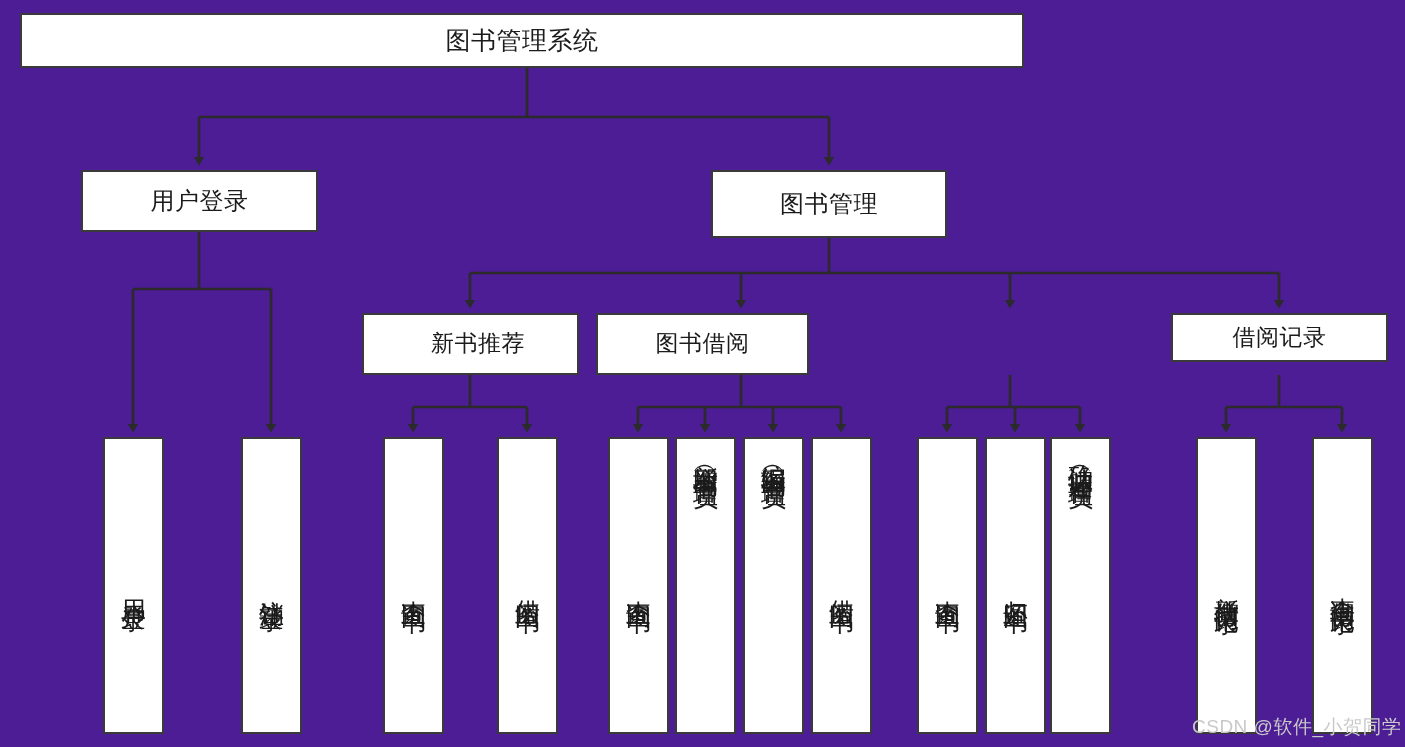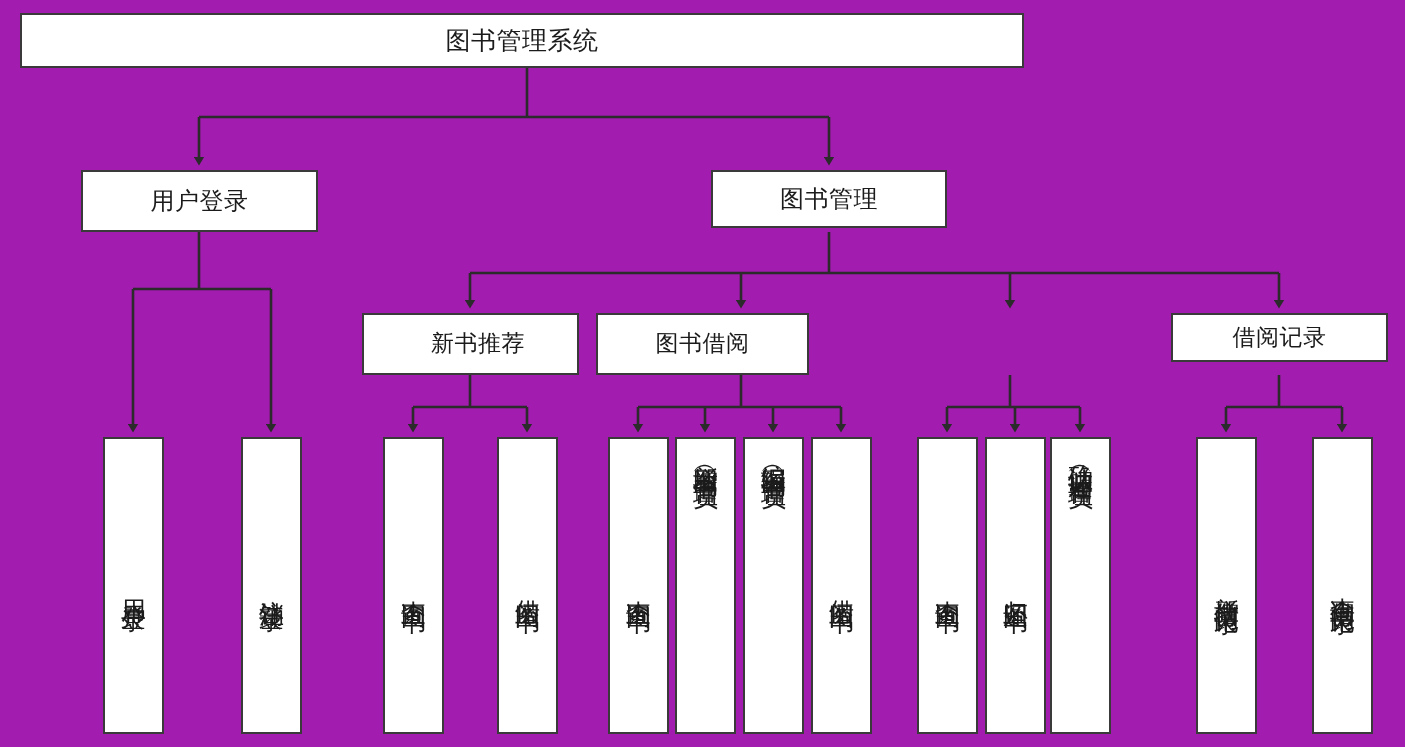--- a/index.html
+++ b/index.html
@@ -7,21 +7,21 @@
     padding: 0;
     background: #ffffff;
   }
   body {
     font-family: "Liberation Sans", "DejaVu Sans", sans-serif;
   }
   #stage {
     position: relative;
     width: 1405px;
     height: 747px;
-    background: #a21caf;
+    background: #4c1d95;
     overflow: hidden;
   }
   #diagram-svg {
     position: absolute;
     left: 0;
     top: 0;
     width: 1405px;
     height: 747px;
   }
   .node-box {
@@ -120,21 +120,21 @@
     </g>
   </svg>
 
   <div class="node-box level-root" style="left:20px; top:13px; width:1004px; height:55px;">
     <span class="node-label">图书管理系统</span>
   </div>
 
   <div class="node-box level-1" style="left:81px; top:170px; width:237px; height:62px;">
     <span class="node-label">用户登录</span>
   </div>
-  <div class="node-box level-1" style="left:711px; top:170px; width:236px; height:58px;">
+  <div class="node-box level-1" style="left:711px; top:170px; width:236px; height:68px;">
     <span class="node-label">图书管理</span>
   </div>
 
   <div class="node-box level-2" style="left:362px; top:313px; width:217px; height:62px;padding-left:15px;">
     <span class="node-label">新书推荐</span>
   </div>
   <div class="node-box level-2" style="left:596px; top:313px; width:213px; height:62px;">
     <span class="node-label">图书借阅</span>
   </div>
   <div class="node-box level-2" style="left:1171px; top:313px; width:217px; height:49px;">
@@ -178,14 +178,15 @@
     <span class="node-label">确认归还（管理员）</span>
   </div>
 
   <div class="node-box leaf align-mid" style="left:1196px; top:437px; width:61px; height:297px;">
     <span class="node-label">新增借阅记录</span>
   </div>
   <div class="node-box leaf align-mid" style="left:1312px; top:437px; width:61px; height:297px;">
     <span class="node-label">查询借阅记录</span>
   </div>
 
+  <div class="watermark" style="left:1192px; top:714px;">CSDN @软件_小贺同学</div>
 
 </div>
 
 </body></html>

